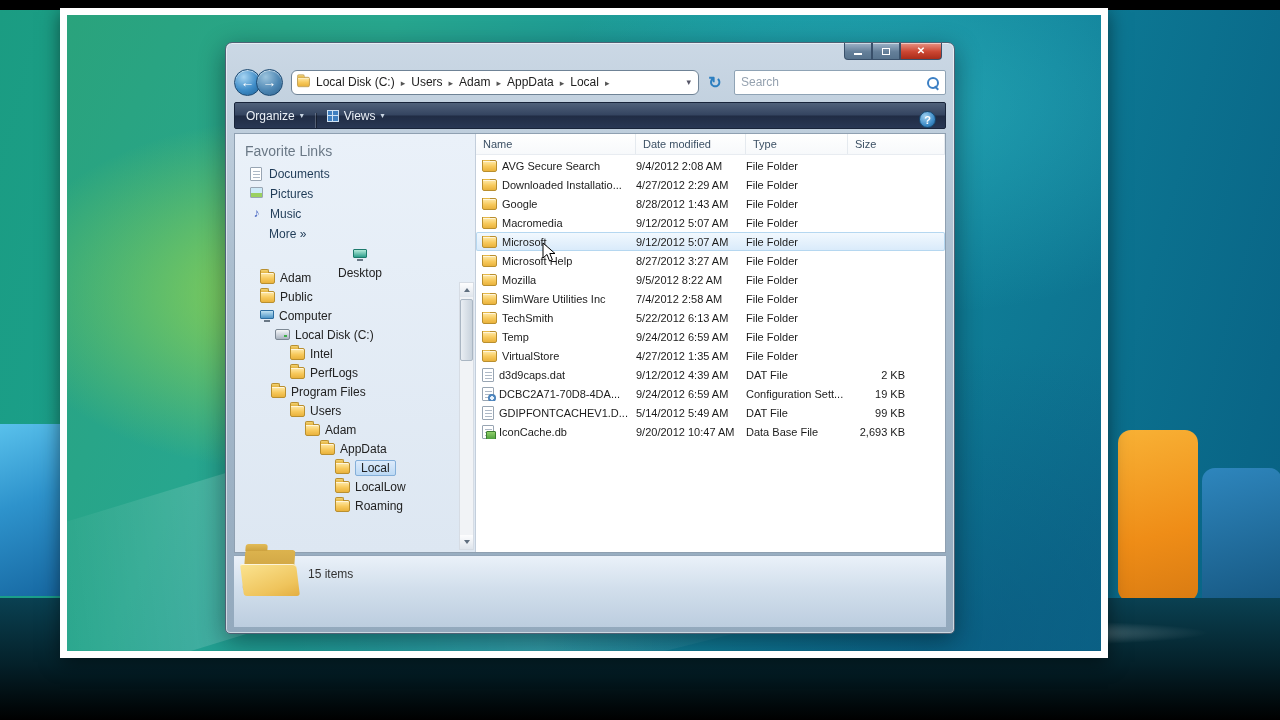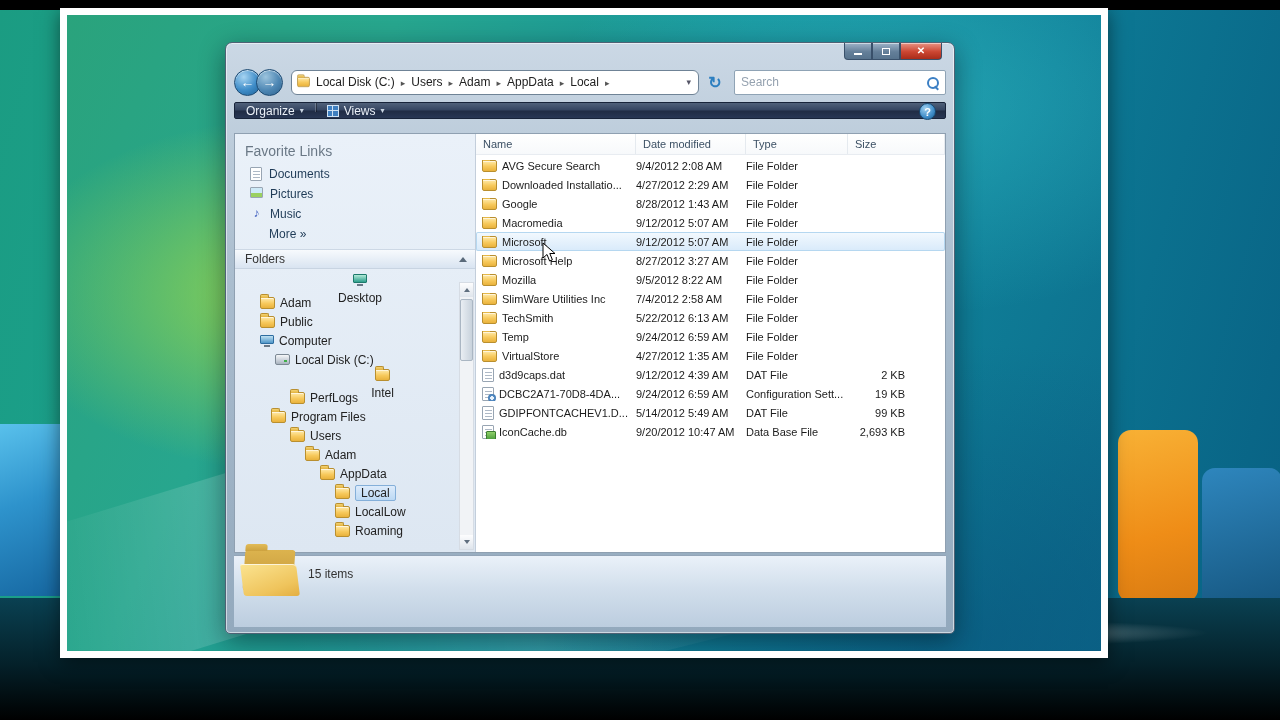--- a/index.html
+++ b/index.html
@@ -69,23 +69,23 @@
     color:#2d7fc0;font-size:16px;font-weight:bold}
   .searchbox{width:212px;height:25px;margin-left:6px;background:#fff;border:1px solid #8fa3b5;border-radius:2px;
     display:flex;align-items:center;padding:0 6px}
   .searchbox input{flex:1;border:none;outline:none;font-size:12px;font-family:"Liberation Sans",sans-serif;color:#333;background:transparent}
   .searchbox input::placeholder{color:#95a2b0}
   .mag{width:13px;height:13px;position:relative;flex:none}
   .mag::before{content:"";position:absolute;left:1px;top:1px;width:8px;height:8px;border:2px solid #3b7fc4;border-radius:50%}
   .mag::after{content:"";position:absolute;right:0;bottom:0;width:5px;height:2px;background:#3b7fc4;transform:rotate(45deg)}
 
   
-  .toolbar{position:absolute;top:59px;left:8px;right:8px;height:17px;border:1px solid #18243a;border-radius:2px;
+  .toolbar{position:absolute;top:59px;left:8px;right:8px;height:27px;border:1px solid #18243a;border-radius:2px;
     background:linear-gradient(#50617a 0%,#344460 48%,#202c44 52%,#283754 100%);
-    display:flex;align-items:flex-start;color:#eaf0f7;font-size:12px}
+    display:flex;align-items:flex-end;color:#eaf0f7;font-size:12px}
   .tb-item{display:flex;align-items:center;gap:5px;padding:0 11px;height:100%;cursor:default}
   .tb-caret{font-size:8px;color:#c9d5e2}
   .tb-sep{width:1px;height:62%;background:rgba(255,255,255,.22);box-shadow:1px 0 0 rgba(0,0,0,.35)}
   .grid-icon{width:12px;height:12px;position:relative;background:#3f7fc0;box-shadow:inset 0 0 0 1px #cfe2f4}
   .grid-icon::before{content:"";position:absolute;left:0;top:5px;width:12px;height:1px;background:#cfe2f4}
   .grid-icon::after{content:"";position:absolute;left:5px;top:0;width:1px;height:12px;background:#cfe2f4}
   .helpbtn{margin-left:auto;margin-right:9px;width:17px;height:17px;border-radius:50%;
     background:radial-gradient(circle at 35% 30%,#9fd0f0,#3e8cc8 60%,#1c5e93);border:1px solid #174a73;
     color:#fff;font-size:11px;font-weight:bold;display:flex;align-items:center;justify-content:center}
 
@@ -248,24 +248,20 @@
               <div class="fav-item">
                 <span class="ic-pic"></span>
                 <span>Pictures</span>
               </div>
               <div class="fav-item">
                 <span class="ic-note">♪</span>
                 <span>Music</span>
               </div>
             </div>
         <div class="fav-item fav-more">More »</div>
-        <div class="folders-band">
-          <span>Folders</span>
-          <span class="band-caret"></span>
-        </div>
         <div class="tree" id="tree">
               <div class="tree-row" style="padding-left: 10px; flex-direction: column;">
                 <span class="ic-monitor teal"></span>
                 <span class="tree-label">Desktop</span>
               </div>
               <div class="tree-row" style="padding-left: 25px;">
                 <span class="ic-folder"></span>
                 <span class="tree-label">Adam</span>
               </div>
               <div class="tree-row" style="padding-left: 25px;">
@@ -273,21 +269,21 @@
                 <span class="tree-label">Public</span>
               </div>
               <div class="tree-row" style="padding-left: 25px;">
                 <span class="ic-monitor"></span>
                 <span class="tree-label">Computer</span>
               </div>
               <div class="tree-row" style="padding-left: 40px;">
                 <span class="ic-drive"></span>
                 <span class="tree-label">Local Disk (C:)</span>
               </div>
-              <div class="tree-row" style="padding-left: 55px; flex-direction: column;">
+              <div class="tree-row" style="padding-left: 55px;">
                 <span class="ic-folder"></span>
                 <span class="tree-label">Intel</span>
               </div>
               <div class="tree-row" style="padding-left: 55px;">
                 <span class="ic-folder"></span>
                 <span class="tree-label">PerfLogs</span>
               </div>
               <div class="tree-row" style="padding-left: 36px;">
                 <span class="ic-folder"></span>
                 <span class="tree-label">Program Files</span>

